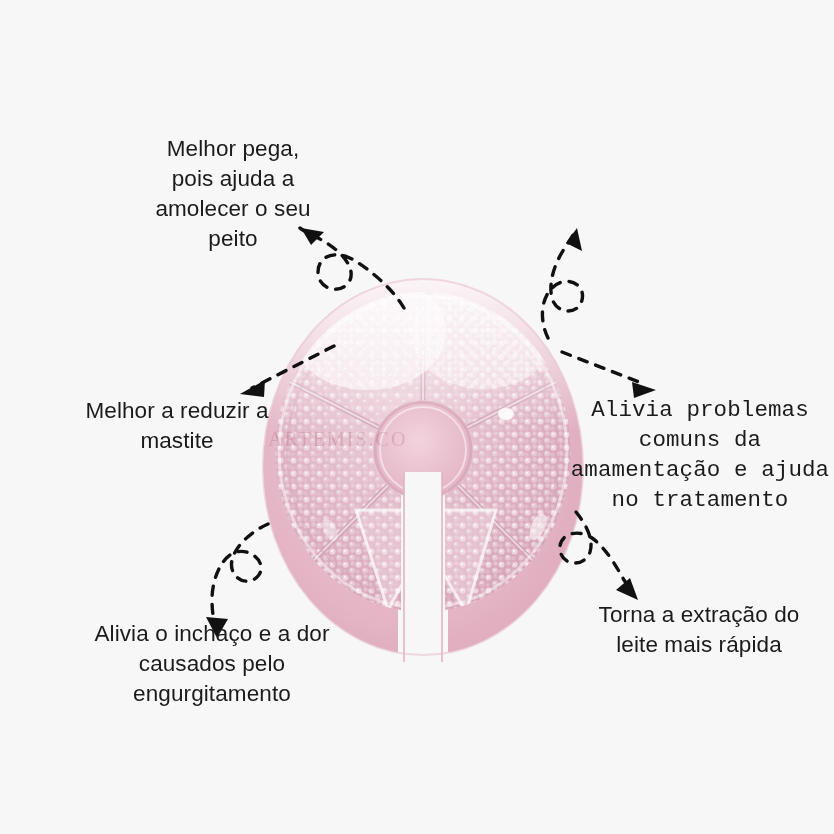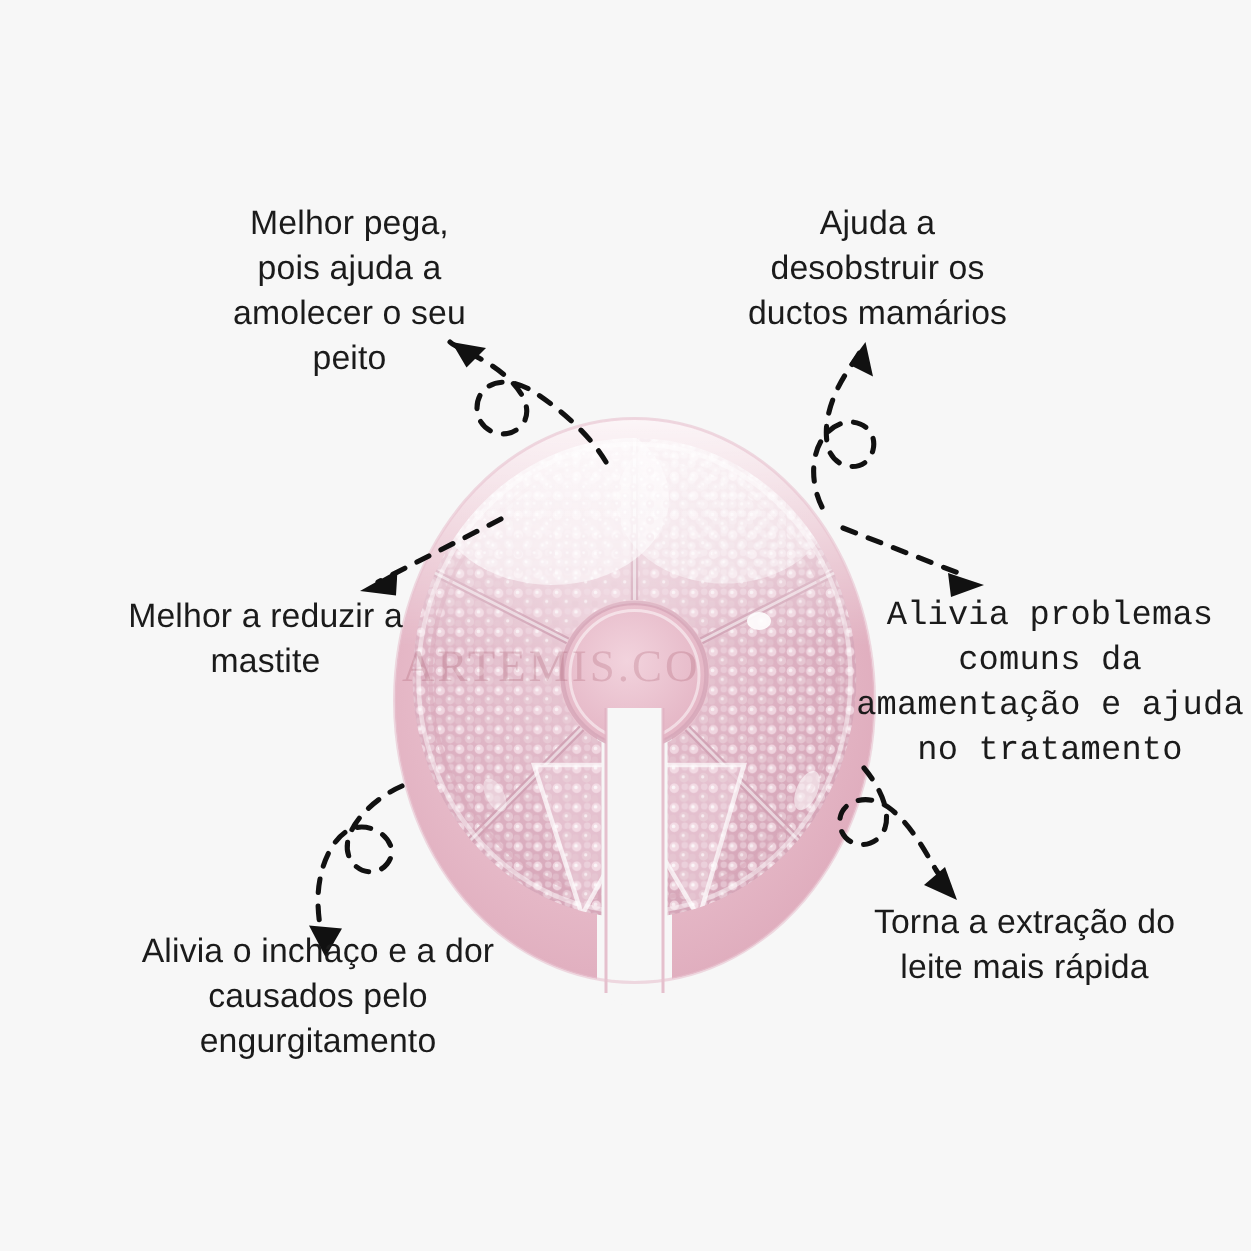--- a/index.html
+++ b/index.html
@@ -35,21 +35,21 @@
     letter-spacing: 0.1px;
     white-space: pre-line;
     font-weight: 400;
   }
   .callout.c-center { text-align: center; }
 
   #callout-melhor-pega      { left: 108px; top: 134px; width: 250px; text-align: center; }
   #callout-desobstruir      { left: 455px; top: 134px; width: 260px; text-align: center; }
   #callout-mastite          { left: 62px;  top: 396px; width: 230px; text-align: center; }
   #callout-alivia-problemas { left: 570px; top: 396px; width: 260px; text-align: center; font-family: Liberation Mono, monospace; }
-  #callout-torna-extracao   { left: 548px; top: 600px; width: 270px; text-align: center; }
+  #callout-torna-extracao   { left: 564px; top: 600px; width: 270px; text-align: center; }
   #callout-inchaco          { left: 62px;  top: 619px; width: 300px; }
 
   
   .arrow-layer {
     position: absolute;
     left: 0; top: 0;
     width: 834px; height: 834px;
     pointer-events: none;
   }
   .arrow-path {
@@ -61,21 +61,21 @@
   }
   .arrow-head { fill: #111111; }
 
   
   .watermark {
     position: absolute;
     left: 268px;
     top: 428px;
     width: 300px;
     font-family: "Liberation Serif", serif;
-    font-size: 30px;
+    font-size: 20px;
     letter-spacing: 2px;
     color: rgba(150, 60, 80, 0.20);
     text-align: left;
     user-select: none;
   }
 </style>
 </head>
 <body>
 
 <div class="canvas">
@@ -251,23 +251,20 @@
                C 628 586, 631 590, 633 593"></path>
       <polygon class="arrow-head" points="638,600 616,590, 630,578"></polygon>
     </g>
   </svg>
 
   <div class="callout c-center" id="callout-melhor-pega">Melhor pega,
 pois ajuda a
 amolecer o seu
 peito</div>
 
-  <div class="callout c-center" id="callout-desobstruir">Ajuda a
-desobstruir os
-ductos mamários</div>
 
   <div class="callout c-center" id="callout-mastite">Melhor a reduzir a
 mastite</div>
 
   <div class="callout c-center" id="callout-alivia-problemas">Alivia problemas
 comuns da
 amamentação e ajuda
 no tratamento</div>
 
   <div class="callout c-center" id="callout-torna-extracao">Torna a extração do

